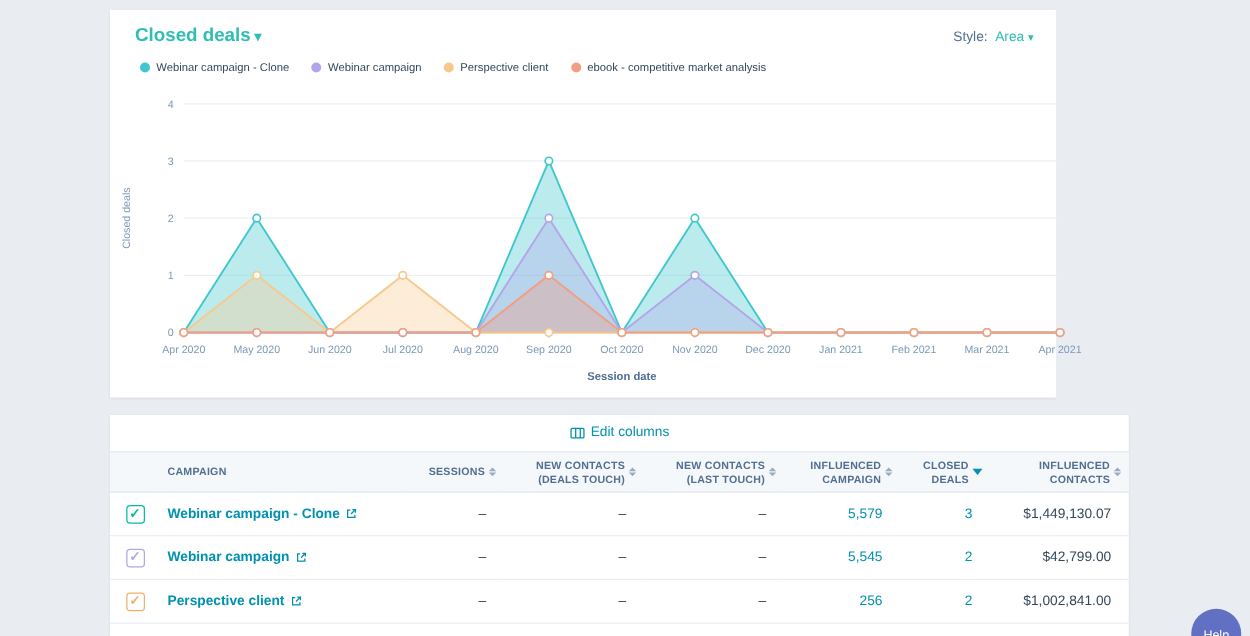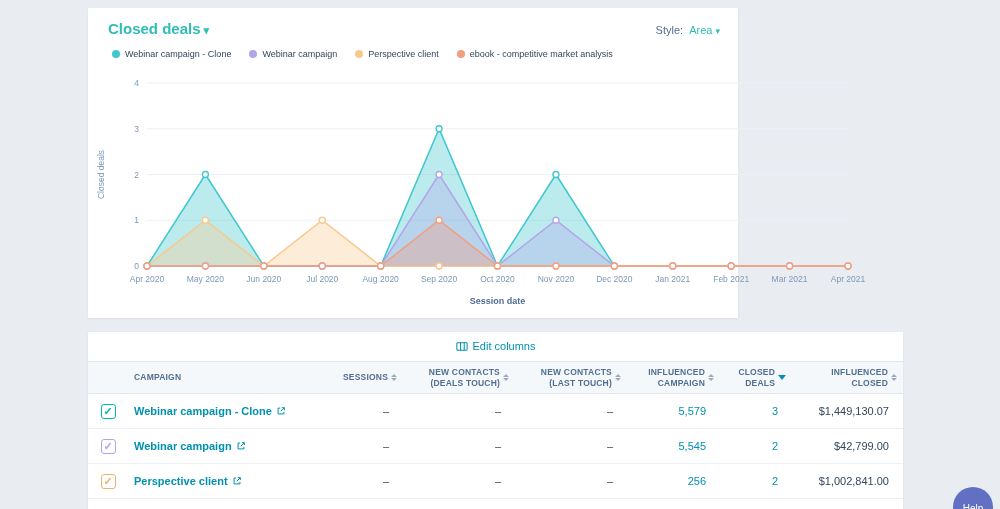--- a/index.html
+++ b/index.html
@@ -7,21 +7,21 @@
   body{
     background:#e9edf2;
     font-family:"Liberation Sans",sans-serif;
     position:relative;
     overflow:hidden;
     color:#33475b;
   }
   .card{position:absolute;background:#fff;box-shadow:0 1px 2px rgba(45,62,80,0.08);}
 
   
-  #chart-card{left:88px;top:8px;width:650px;height:310px;}
+  #chart-card{left:88px;top:8px;width:757px;height:310px;}
   .card-header{display:flex;align-items:flex-start;justify-content:space-between;padding:12px 18px 4px 20px;}
   .report-title{font-size:15px;font-weight:bold;color:#2fbdb5;cursor:pointer;}
   .report-title .caret{font-size:11px;margin-left:3px;}
   .style-selector{font-size:11px;color:#516f90;margin-top:4px;}
   .style-value{color:#2fbdb5;cursor:pointer;margin-left:3px;}
   .legend-row{display:flex;gap:18px;padding:8px 0 0 24px;flex-wrap:wrap;}
   .legend-item{display:inline-flex;align-items:center;gap:5px;font-size:9px;color:#33475b;cursor:pointer;}
   .legend-item .dot{width:8px;height:8px;border-radius:50%;display:inline-block;}
   #chart-wrap{position:absolute;left:4px;top:60px;width:808px;height:244px;}
   #chart-svg{width:100%;height:100%;}
@@ -278,21 +278,21 @@
             </div>
           </th>
           <th>
             <div class="th-inner ">
               <span>CLOSED DEALS</span>
               <span class="sort-desc"></span>
             </div>
           </th>
           <th>
             <div class="th-inner ">
-              <span>INFLUENCED CLOSED</span>
+              <span>INFLUENCED CONTACTS</span>
               <span class="sort-both">
                 <i class="up"></i>
                 <i class="down"></i>
               </span>
             </div>
           </th>
         </tr>
     </thead>
     <tbody id="table-body">
         <tr>

